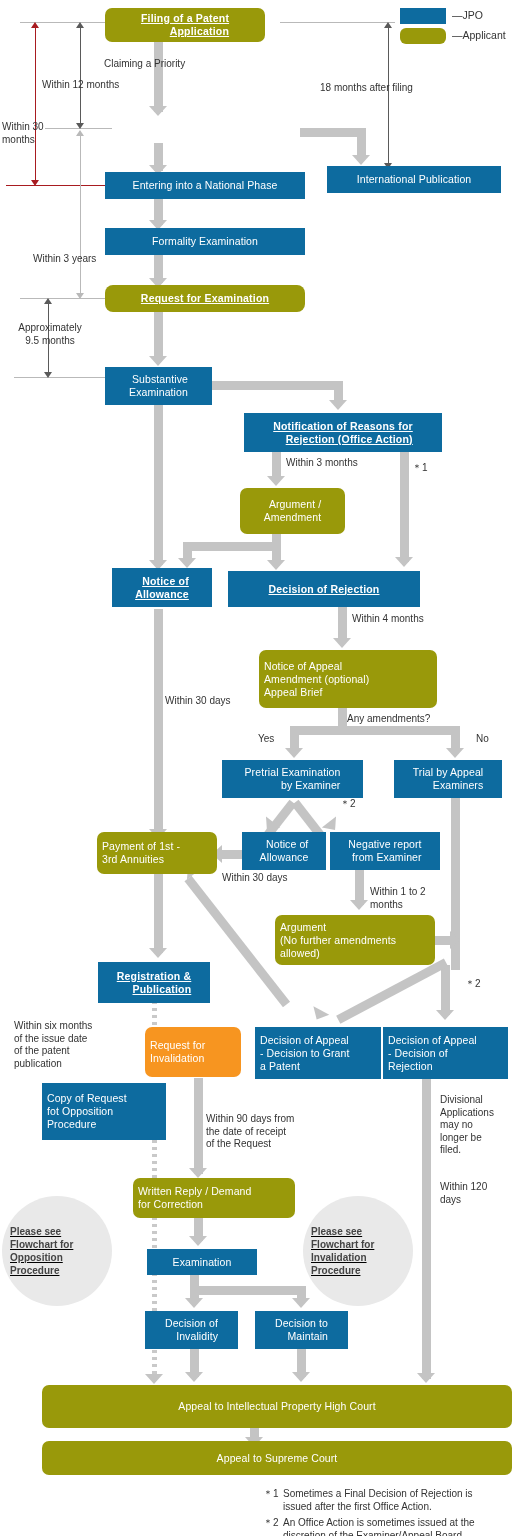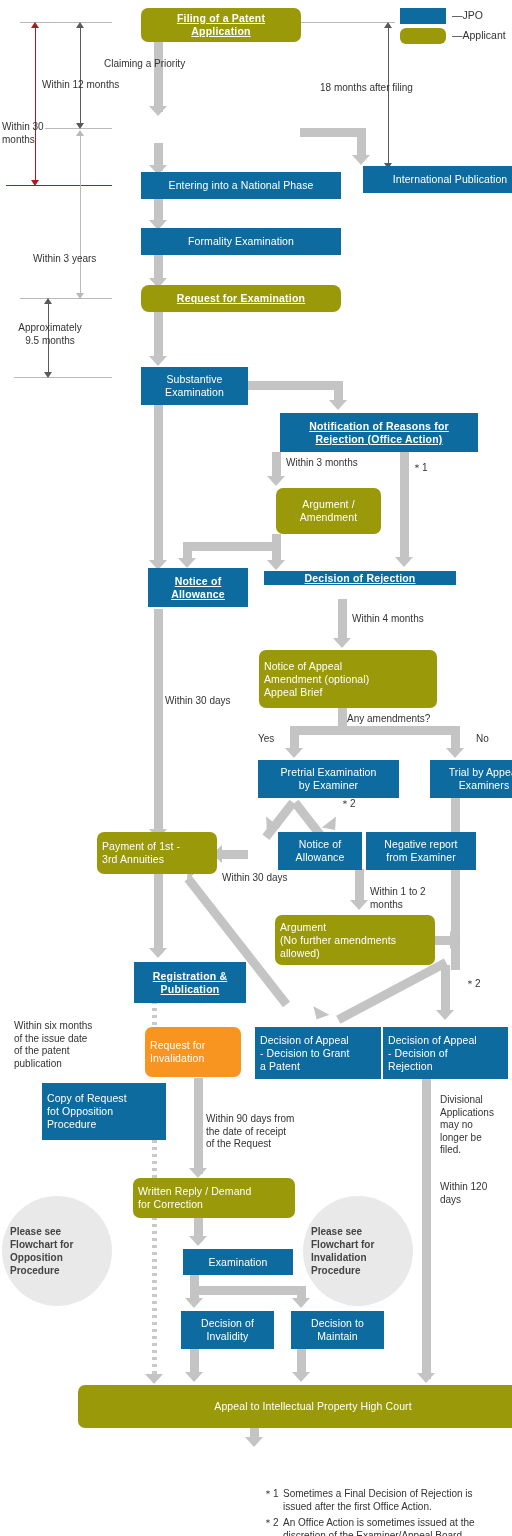--- a/index.html
+++ b/index.html
@@ -23,21 +23,21 @@
     position:absolute;
     box-sizing:border-box;
     display:flex;
     align-items:center;
     color:#ffffff;
     font-size:10.5px;
     line-height:13px;
     letter-spacing:.1px;
     z-index:6;
   }
-  .node.ctr{justify-content:center;text-align:center;margin-left:36px;}
+  .node.ctr{justify-content:center;text-align:right;}
   .node.lft{justify-content:flex-start;text-align:left;}
   .node .txt{display:block;padding:0 5px;white-space:pre-line;}
   .jpo{background:#0d6b9f;}
   .applicant{background:#99990a;border-radius:7px;}
   .orange{background:#f79520;border-radius:7px;}
   .node.under .txt{text-decoration:underline;font-weight:bold;letter-spacing:.2px;}
 
   
   .lbl{
     position:absolute;
@@ -84,20 +84,21 @@
     position:absolute;width:5px;z-index:2;
     background-image:linear-gradient(to bottom,#c9c9c9 0px,#c9c9c9 3px,transparent 3px,transparent 7px);
     background-size:5px 7px;
   }
 
   
   .circle{
     position:absolute;border-radius:50%;background:#e9e9e9;
     display:flex;align-items:center;justify-content:flex-start;
     z-index:1;
+    text-decoration:underline;
   }
   .circle .txt{
     color:#444;font-size:10px;line-height:13px;font-weight:bold;
     white-space:pre-line;text-align:left;padding-left:8px;width:100%;
   }
 
   
   .legend{position:absolute;z-index:8;}
   .legend .sw{position:absolute;}
   .legend .sw.jpo{background:#0d6b9f;}
@@ -348,21 +349,21 @@
   <div class="node applicant ctr" style="left:240px;top:488px;width:105px;height:46px;">
     <span class="txt">Argument /
 Amendment</span>
   </div>
 
   <div class="node jpo ctr under" style="left:112px;top:568px;width:100px;height:39px;">
     <span class="txt">Notice of
 Allowance</span>
   </div>
 
-  <div class="node jpo ctr under" style="left:228px;top:571px;width:192px;height:14px;">
+  <div class="node jpo ctr under" style="left:228px;top:571px;width:192px;height:36px;">
     <span class="txt">Decision of Rejection</span>
   </div>
 
   <div class="node jpo ctr" style="left:222px;top:760px;width:141px;height:38px;">
     <span class="txt">Pretrial Examination
 by Examiner</span>
   </div>
 
   <div class="node applicant lft" style="left:259px;top:650px;width:178px;height:58px;">
     <span class="txt">Notice of Appeal
@@ -440,20 +441,23 @@
 
   <div class="node jpo ctr" style="left:255px;top:1311px;width:93px;height:38px;">
     <span class="txt">Decision to
 Maintain</span>
   </div>
 
   <div class="node applicant ctr" style="left:42px;top:1385px;width:470px;height:43px;">
     <span class="txt">Appeal to Intellectual Property High Court</span>
   </div>
 
+  <div class="node applicant ctr" style="left:42px;top:1441px;width:470px;height:34px;">
+    <span class="txt">Appeal to Supreme Court</span>
+  </div>
 
   <div class="foot" style="left:263px;top:1487px;width:249px;">
     <span class="mark">＊1</span>
     <span class="body">Sometimes a Final Decision of Rejection is
    issued after the first Office Action.</span>
   </div>
   <div class="foot" style="left:263px;top:1516px;width:249px;">
     <span class="mark">＊2</span>
     <span class="body">An Office Action is sometimes issued at the
 discretion of the Examiner/Appeal Board.</span>

